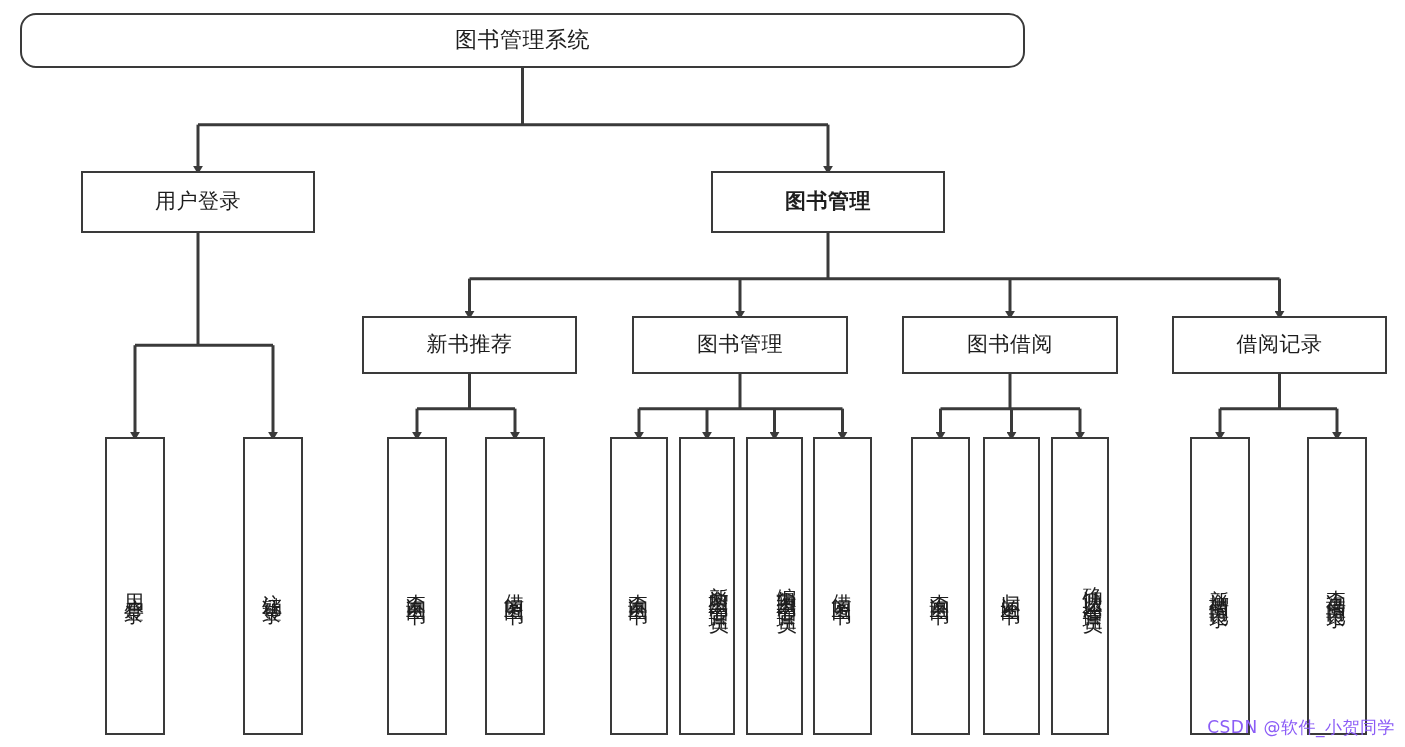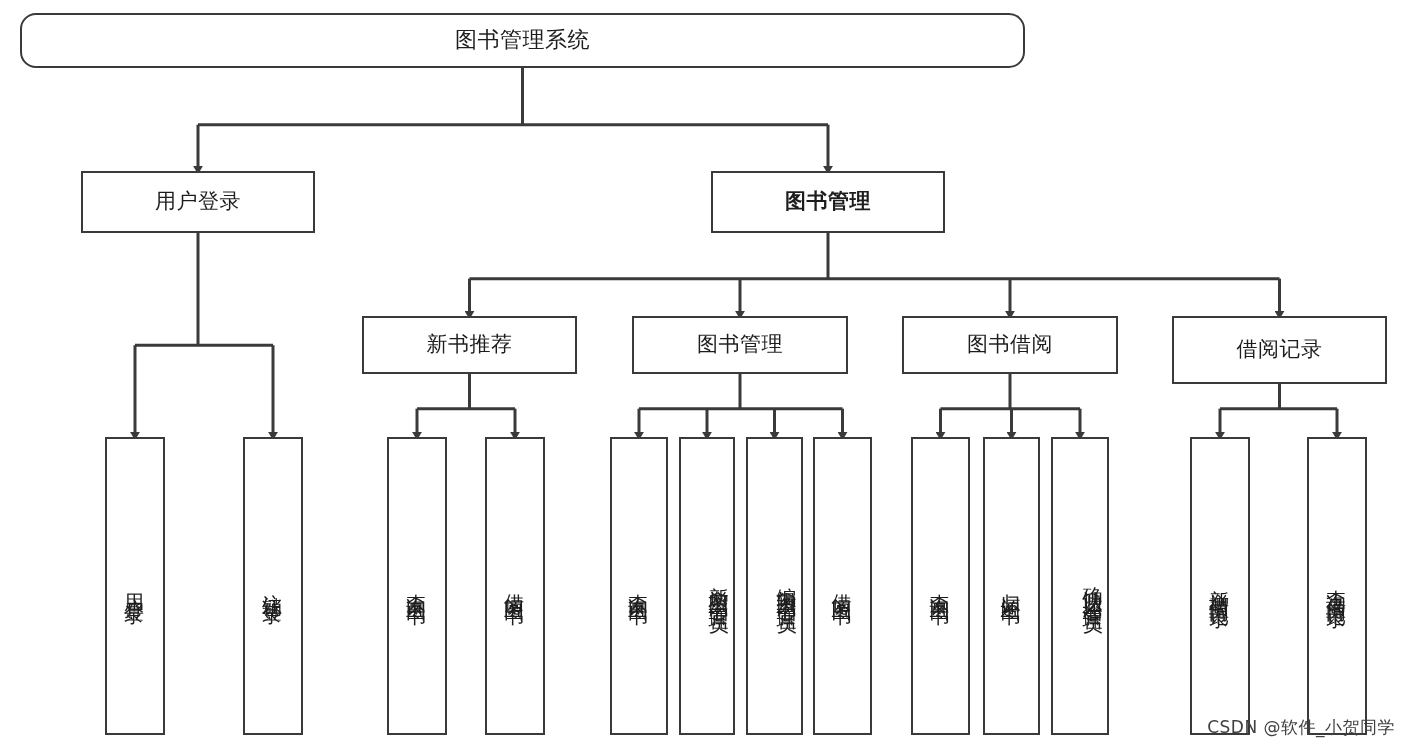--- a/index.html
+++ b/index.html
@@ -62,21 +62,21 @@
   }
   .node.v.mid {
     align-items: center;
     padding-top: 0;
   }
   #watermark {
     position: absolute;
     right: 10px;
     bottom: 8px;
     font-size: 17px;
-    color: #404040;
+    color: #8b5cf6;
     letter-spacing: 0.5px;
     white-space: nowrap;
   }
 </style>
 </head>
 <body>
 
 <div id="canvas">
 
   <svg id="edges" viewBox="0 0 1405 747">
@@ -134,21 +134,21 @@
       </div>
       <div class="node h" style="left: 362px; top: 316px; width: 215px; height: 58px;">
         <span class="htext">新书推荐</span>
       </div>
       <div class="node h" style="left: 632px; top: 316px; width: 216px; height: 58px;">
         <span class="htext">图书管理</span>
       </div>
       <div class="node h" style="left: 902px; top: 316px; width: 216px; height: 58px;">
         <span class="htext">图书借阅</span>
       </div>
-      <div class="node h" style="left: 1172px; top: 316px; width: 215px; height: 68px;">
+      <div class="node h" style="left: 1172px; top: 316px; width: 215px; height: 58px;">
         <span class="htext">借阅记录</span>
       </div>
       <div class="node v mid" style="left: 105px; top: 437px; width: 60px; height: 298px;">
         <span class="vtext">用户登录</span>
       </div>
       <div class="node v mid" style="left: 243px; top: 437px; width: 60px; height: 298px;">
         <span class="vtext">注销登录</span>
       </div>
       <div class="node v mid" style="left: 387px; top: 437px; width: 60px; height: 298px;">
         <span class="vtext">查询图书</span>

